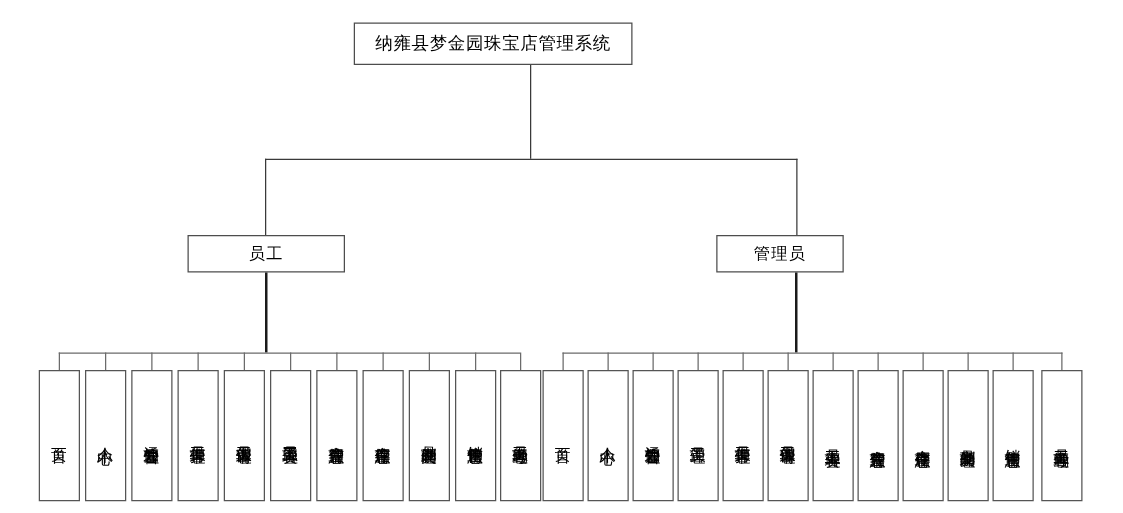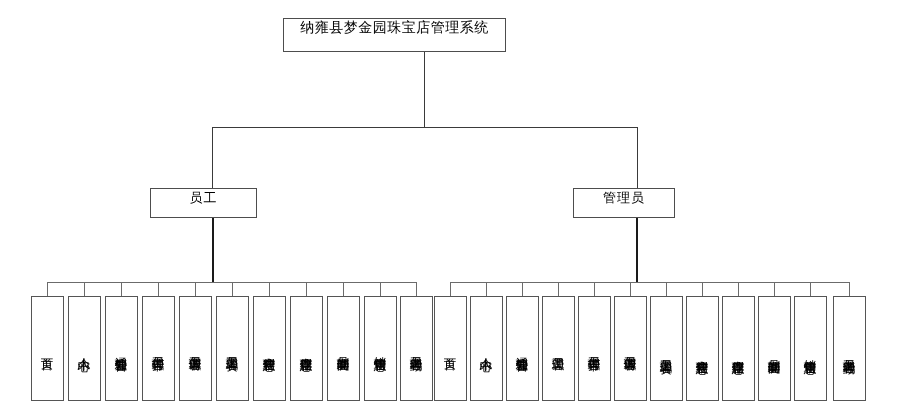--- a/index.html
+++ b/index.html
@@ -18,20 +18,21 @@
     overflow: hidden;
   }
 
   
   .node {
     position: absolute;
     background: #ffffff;
     border: 1px solid #5a5a5a;
     box-sizing: border-box;
     display: flex;
+    align-items: center;
     justify-content: center;
     color: #000000;
   }
   .node.root {
     border-color: #4d4d4d;
     font-size: 14px;
     letter-spacing: 0.5px;
   }
   .node.level2 {
     border-color: #4d4d4d;
@@ -89,21 +90,21 @@
     <span>纳雍县梦金园珠宝店管理系统</span>
   </div>
 
   <div class="vline" style="left:424px; top:52px; height:75px;"></div>
 
   <div class="hline" style="left:212px; top:127px; width:426px;"></div>
 
   <div class="vline" style="left:212px; top:127px; height:61px;"></div>
   <div class="vline" style="left:637px; top:127px; height:61px;"></div>
 
-  <div class="node level2" style="left:150px; top:188px; width:107px; height:30px;">
+  <div class="node level2" style="left:150px; top:188px; width:126px; height:30px;">
     <span>员工</span>
   </div>
 
   <div class="node level2" style="left:573px; top:188px; width:102px; height:30px;">
     <span>管理员</span>
   </div>
 
   <div class="vline thick" style="left:212px; top:218px; height:64px;"></div>
   <div class="vline thick" style="left:636px; top:218px; height:64px;"></div>
 

